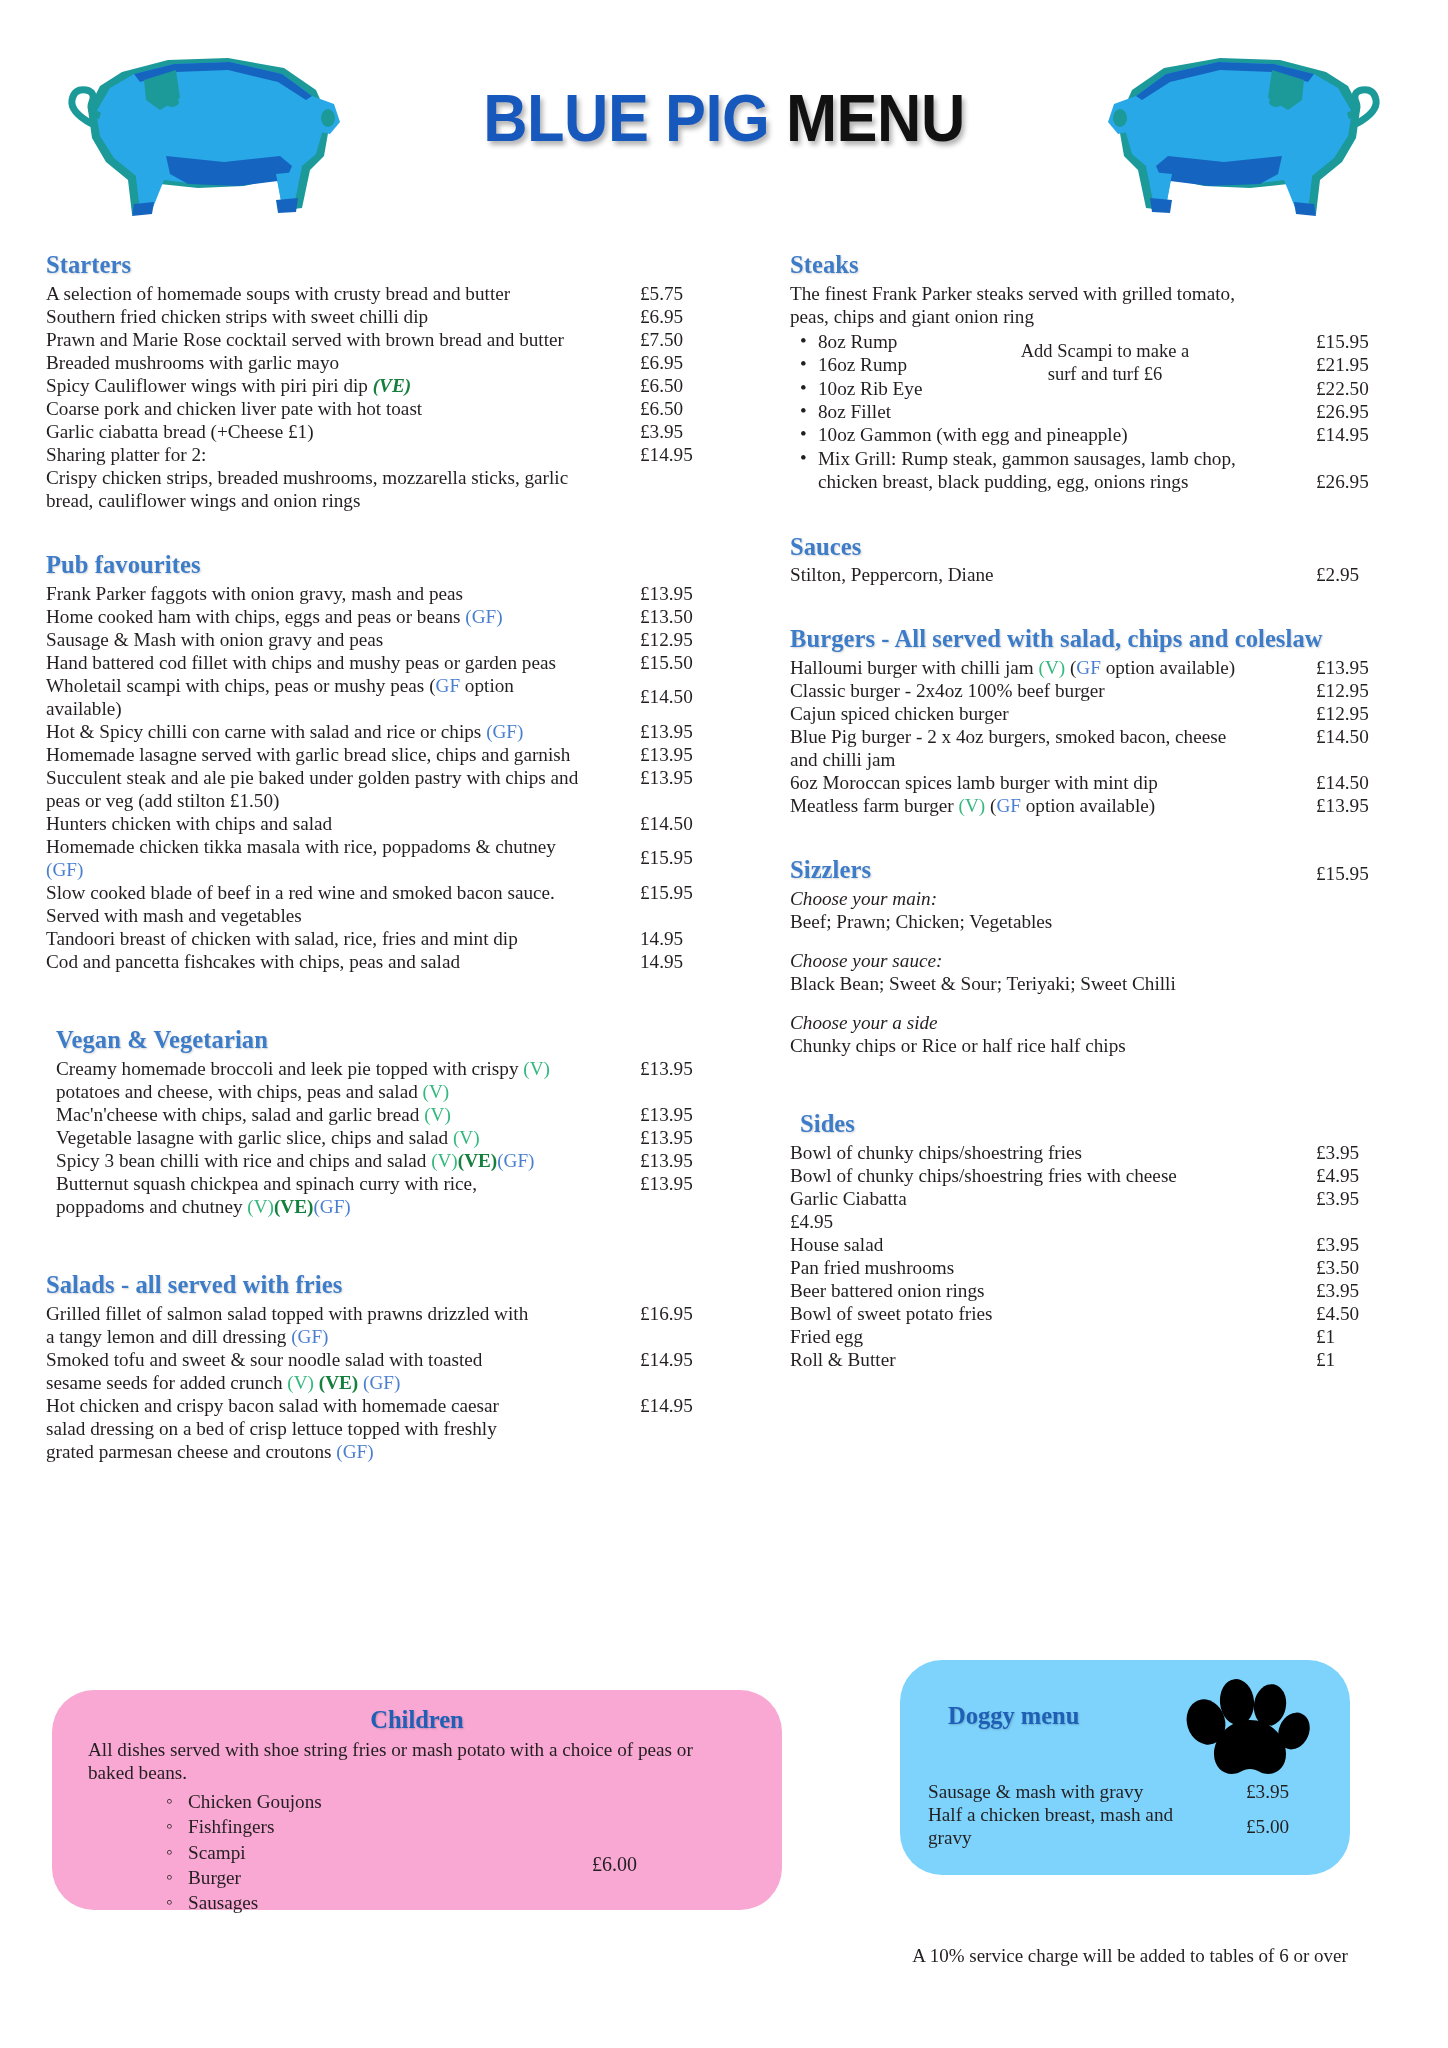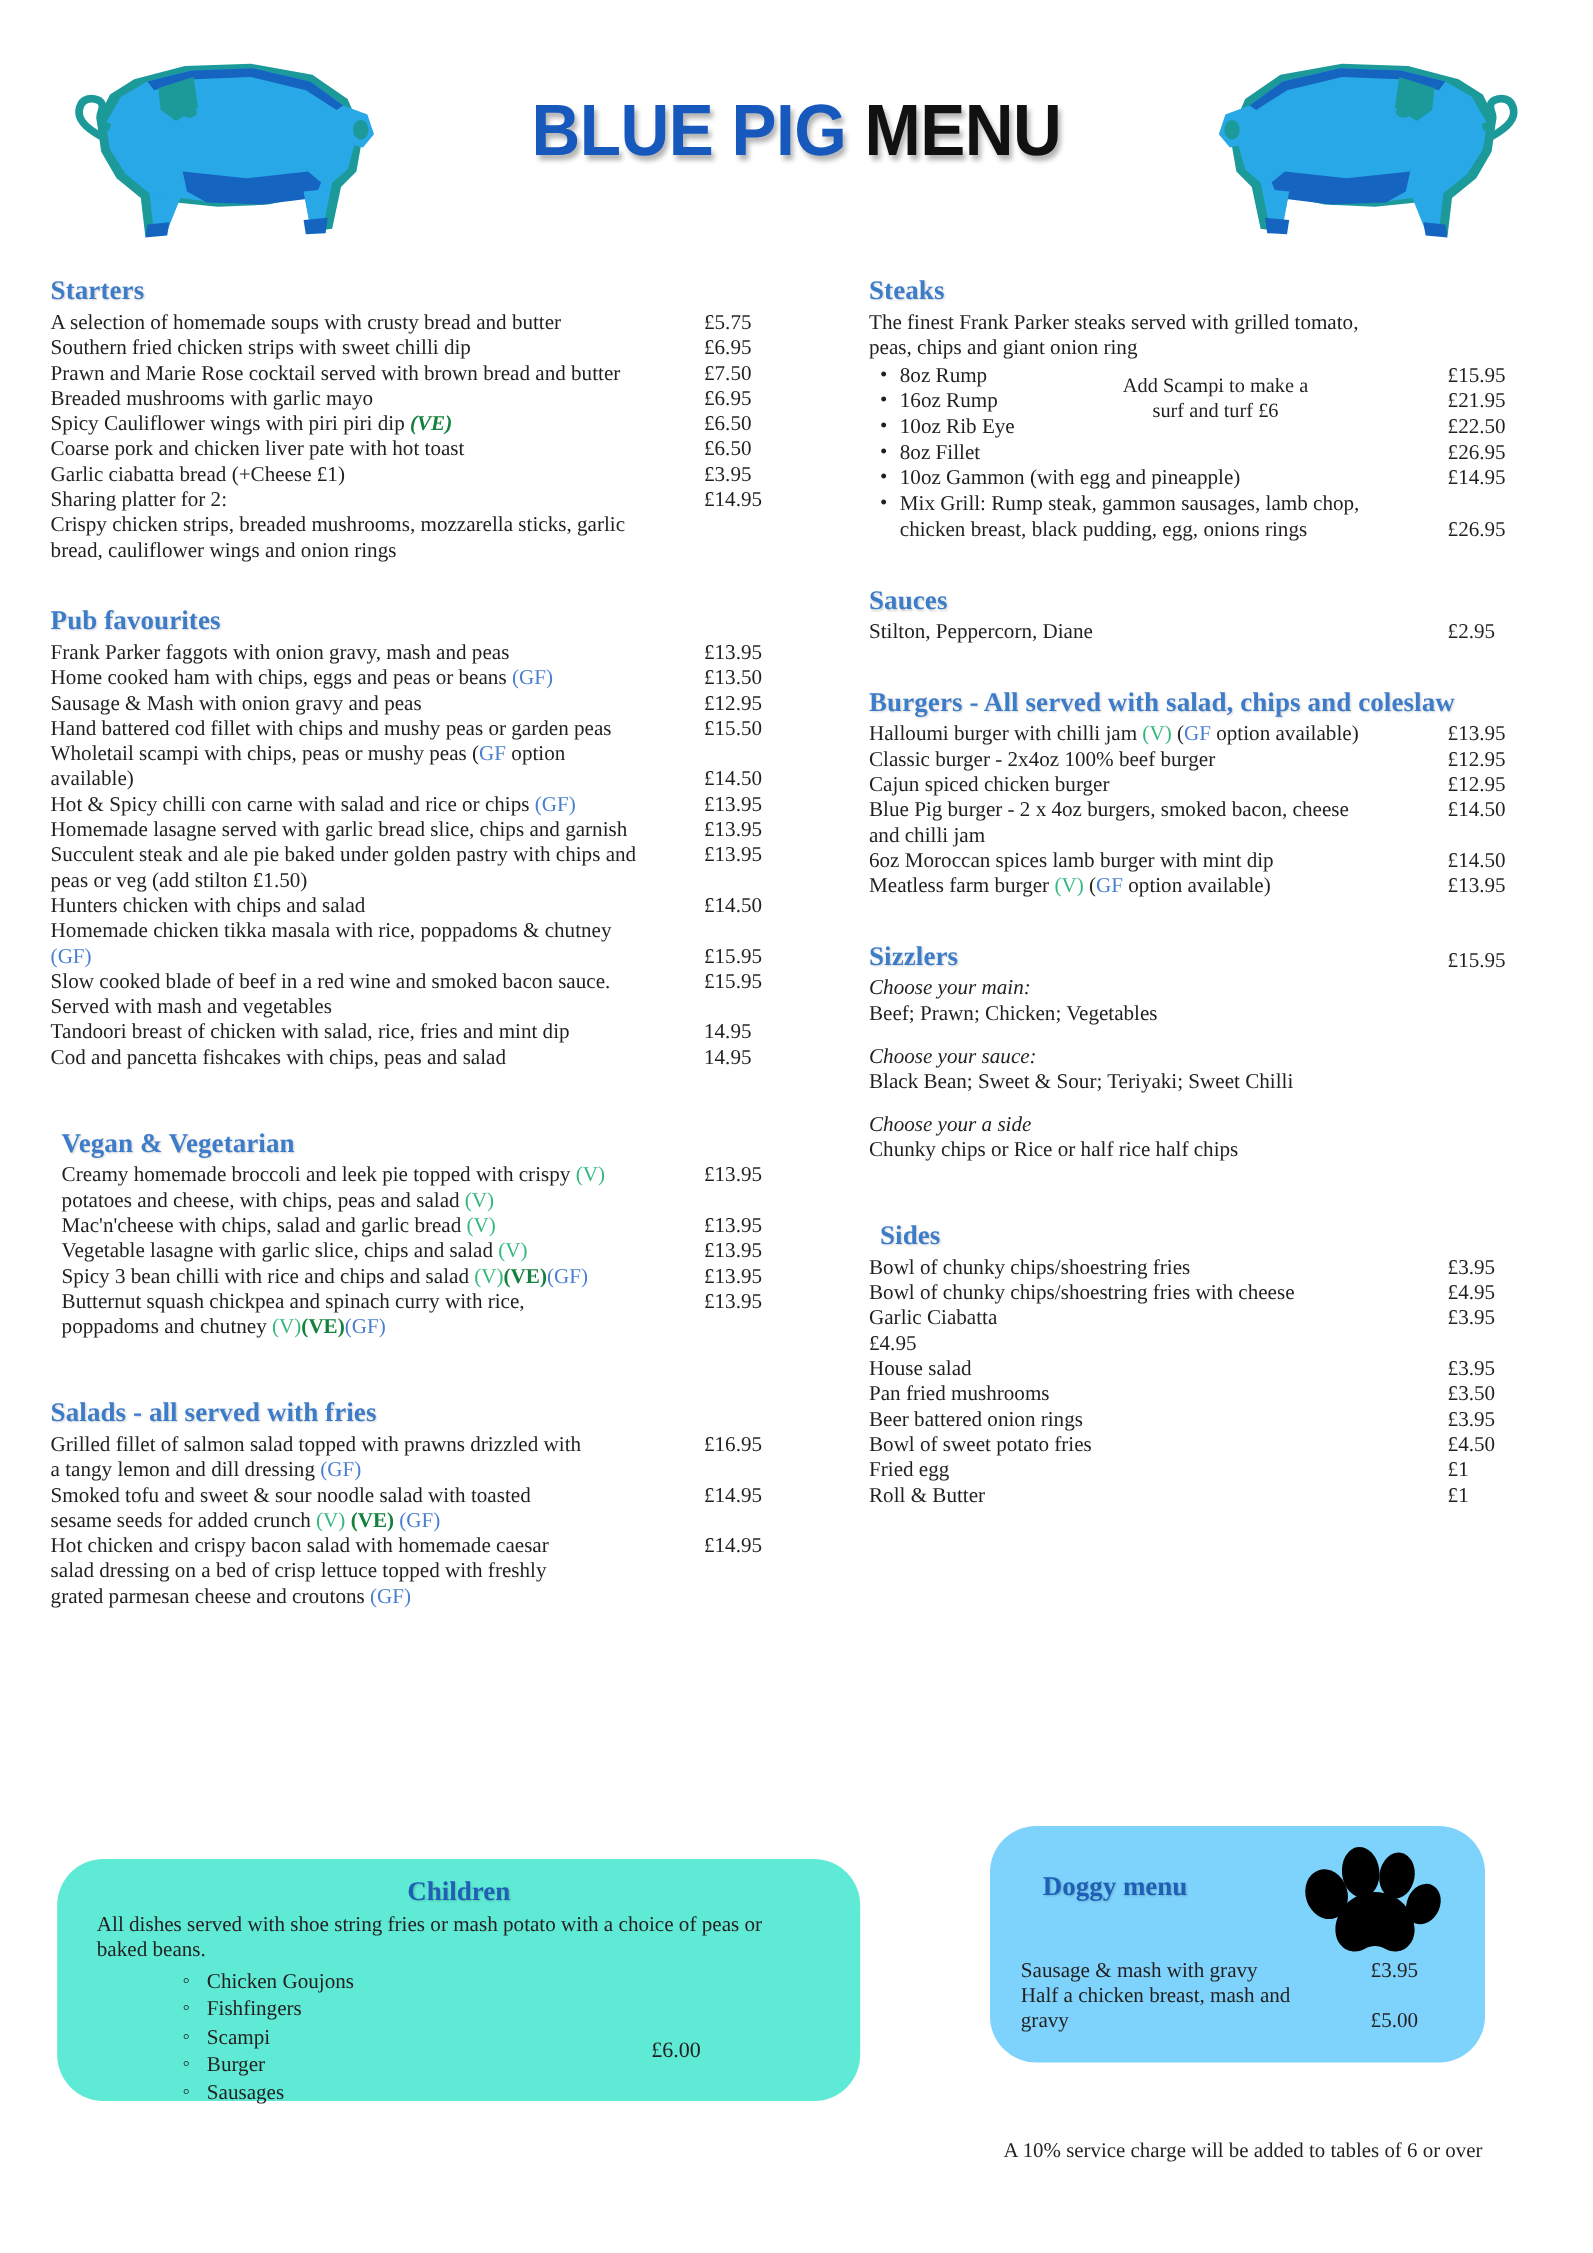--- a/index.html
+++ b/index.html
@@ -72,21 +72,21 @@
     font-size: 24.5px;
     line-height: 1.25;
     margin-bottom: 1px;
     text-shadow: 1px 1px 2px rgba(0,0,0,0.18);
     letter-spacing: 0.1px;
   }
   .sec-title.indent { padding-left: 10px; }
 
   .row {
     display: flex;
-    align-items: flex-end;
+    align-items: center;
     font-size: 19.2px;
     line-height: 1.20;
     gap: 40px;
   }
   .row .name { flex: 1 1 auto; padding-right: 8px; }
   .row .price {
     flex: 0 0 auto;
     width: 86px;
     text-align: left;
     white-space: nowrap;
@@ -134,21 +134,21 @@
     line-height: 1.25;
   }
 
   
   .kids-box {
     position: absolute;
     left: 52px;
     top: 1690px;
     width: 730px;
     height: 220px;
-    background: #5eead4;
+    background: #f9a8d4;
     border-radius: 42px;
     padding: 16px 36px 10px 36px;
   }
   .kids-title {
     text-align: center;
     color: #1f5fb5;
     font-weight: bold;
     font-size: 24.5px;
     text-shadow: 1px 1px 2px rgba(0,0,0,0.18);
     margin-bottom: 4px;

